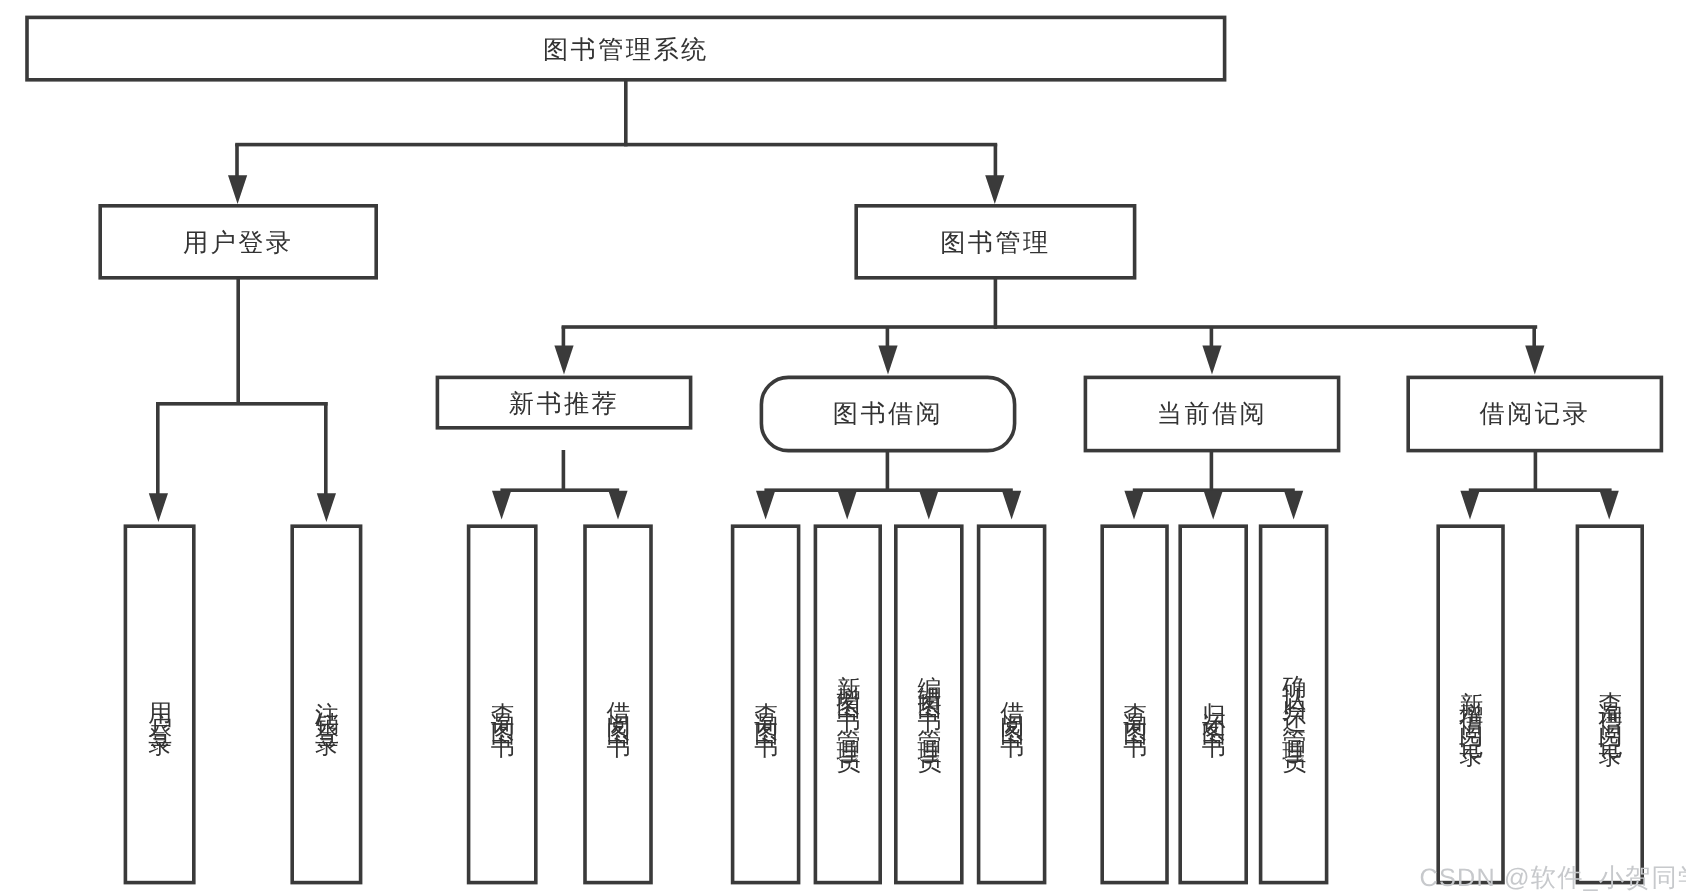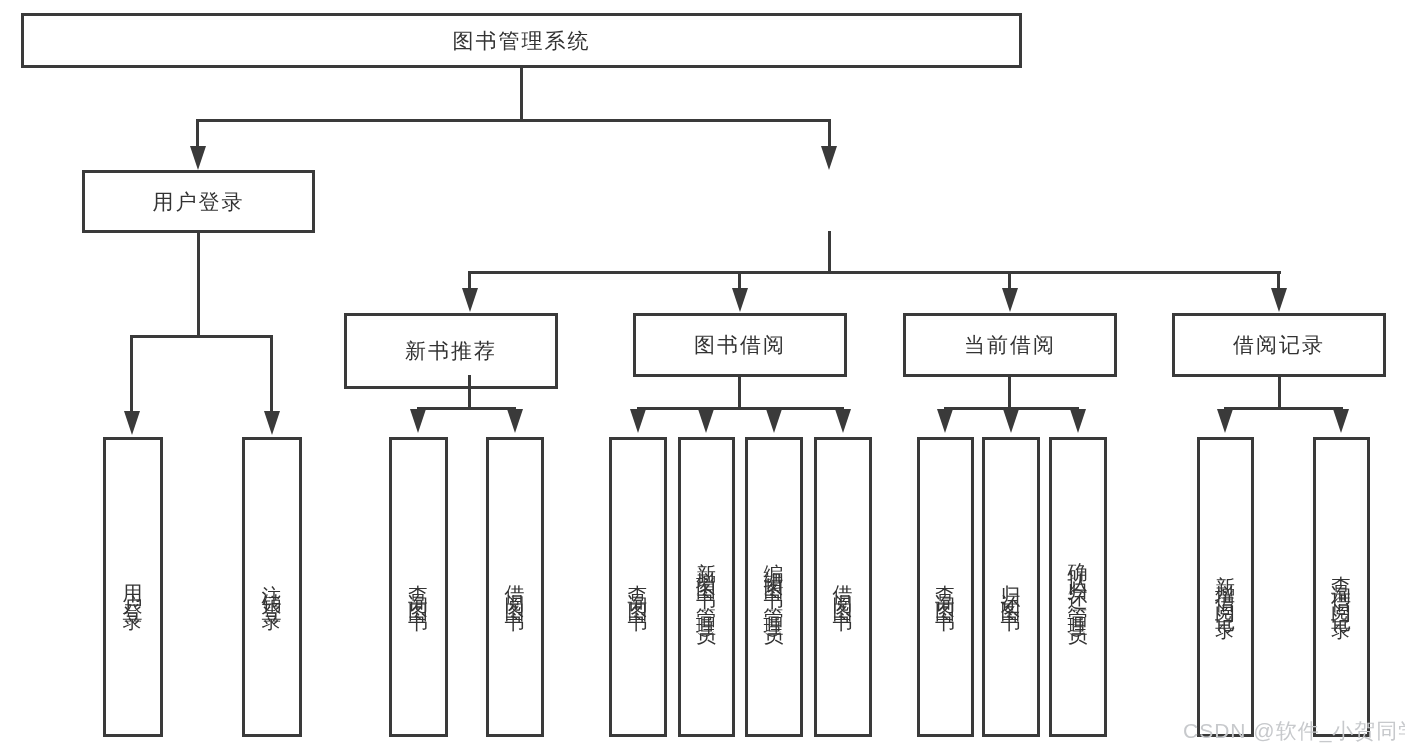--- a/index.html
+++ b/index.html
@@ -73,43 +73,46 @@
   <div class="vline" style="left:520px;top:66px;height:56px;"></div>
   <div class="hline" style="left:196px;top:119px;width:635px;"></div>
   <div class="vline" style="left:196px;top:120px;height:30px;"></div>
   <div class="vline" style="left:828px;top:120px;height:30px;"></div>
   <div class="arrow" style="left:190px;top:146px;"></div>
   <div class="arrow" style="left:821px;top:146px;"></div>
 
   <div class="hbox" style="left:82px;top:170px;width:233px;height:63px;">
     <span>用户登录</span>
   </div>
+  <div class="hbox" style="left:712px;top:170px;width:235px;height:63px;">
+    <span>图书管理</span>
+  </div>
 
   <div class="vline" style="left:197px;top:231px;height:106px;"></div>
   <div class="hline" style="left:130px;top:335px;width:143px;"></div>
   <div class="vline" style="left:130px;top:335px;height:78px;"></div>
   <div class="vline" style="left:270px;top:335px;height:78px;"></div>
   <div class="arrow" style="left:124px;top:411px;"></div>
   <div class="arrow" style="left:264px;top:411px;"></div>
 
   <div class="vline" style="left:828px;top:231px;height:43px;"></div>
   <div class="hline" style="left:468px;top:271px;width:813px;"></div>
   <div class="vline" style="left:468px;top:272px;height:18px;"></div>
   <div class="vline" style="left:738px;top:272px;height:18px;"></div>
   <div class="vline" style="left:1008px;top:272px;height:18px;"></div>
   <div class="vline" style="left:1277px;top:272px;height:18px;"></div>
   <div class="arrow" style="left:462px;top:288px;"></div>
   <div class="arrow" style="left:732px;top:288px;"></div>
   <div class="arrow" style="left:1002px;top:288px;"></div>
   <div class="arrow" style="left:1271px;top:288px;"></div>
 
-  <div class="hbox" style="left:344px;top:313px;width:214px;height:76px;">
+  <div class="hbox" style="left:363px;top:313px;width:214px;height:45px;">
     <span>新书推荐</span>
   </div>
-  <div class="hbox" style="left:633px;top:313px;width:214px;height:64px;">
+  <div class="hbox" style="left:633px;top:313px;width:214px;height:64px;border-radius:24px;">
     <span>图书借阅</span>
   </div>
   <div class="hbox" style="left:1172px;top:313px;width:214px;height:64px;">
     <span>借阅记录</span>
   </div>
   <div class="hbox" style="left:903px;top:313px;width:214px;height:64px;">
     <span>当前借阅</span>
   </div>
 
   <div class="vline" style="left:468px;top:375px;height:34px;"></div>

